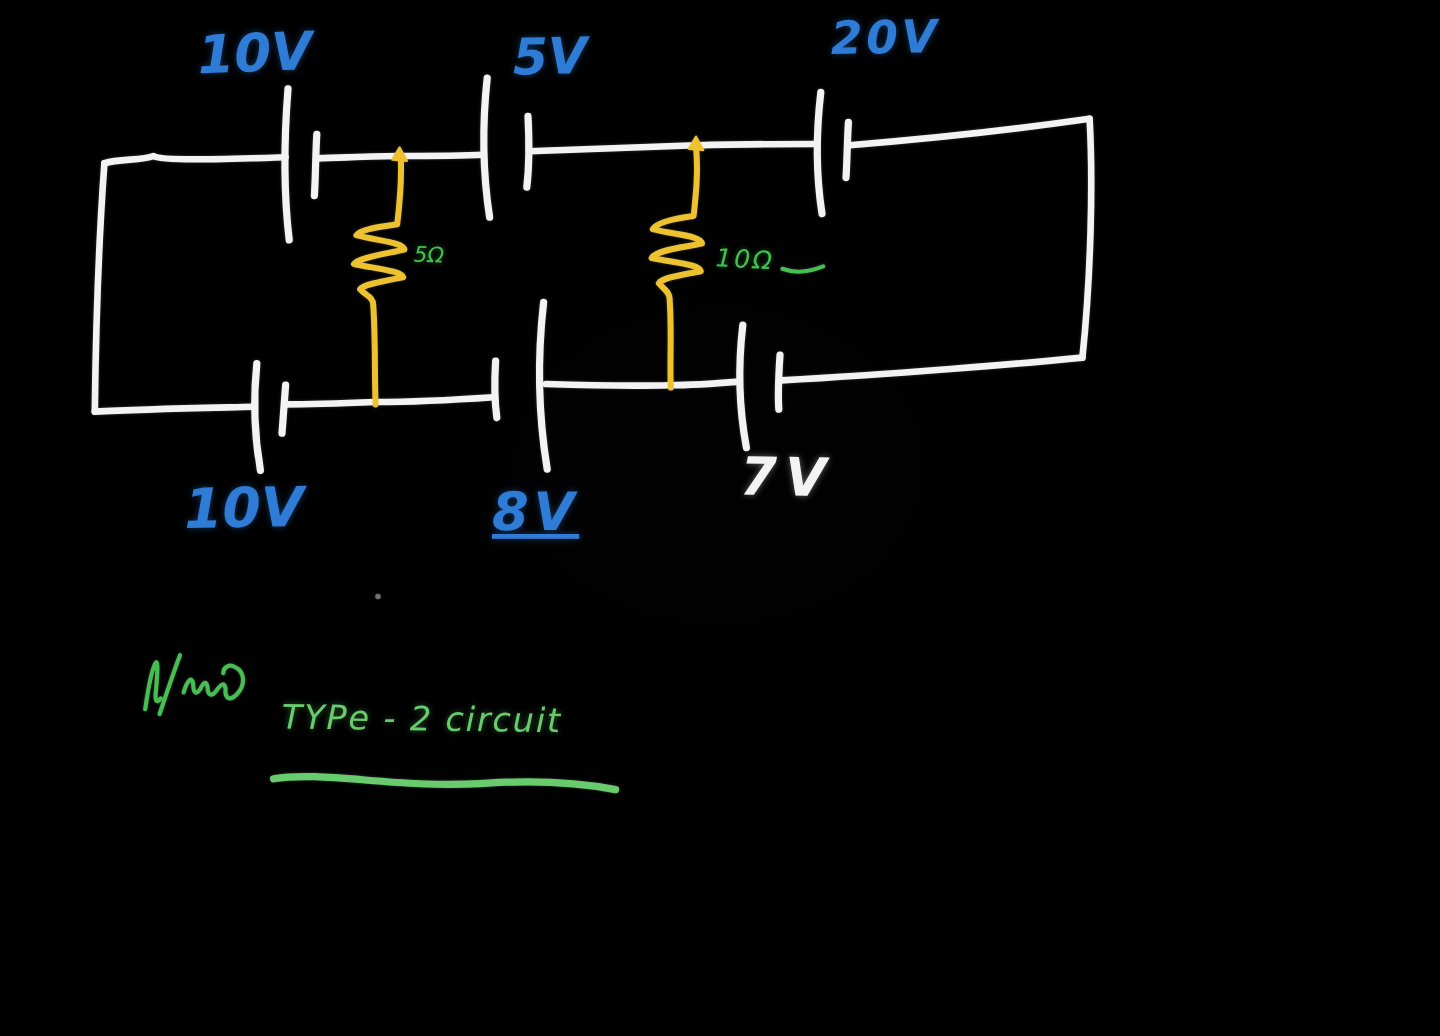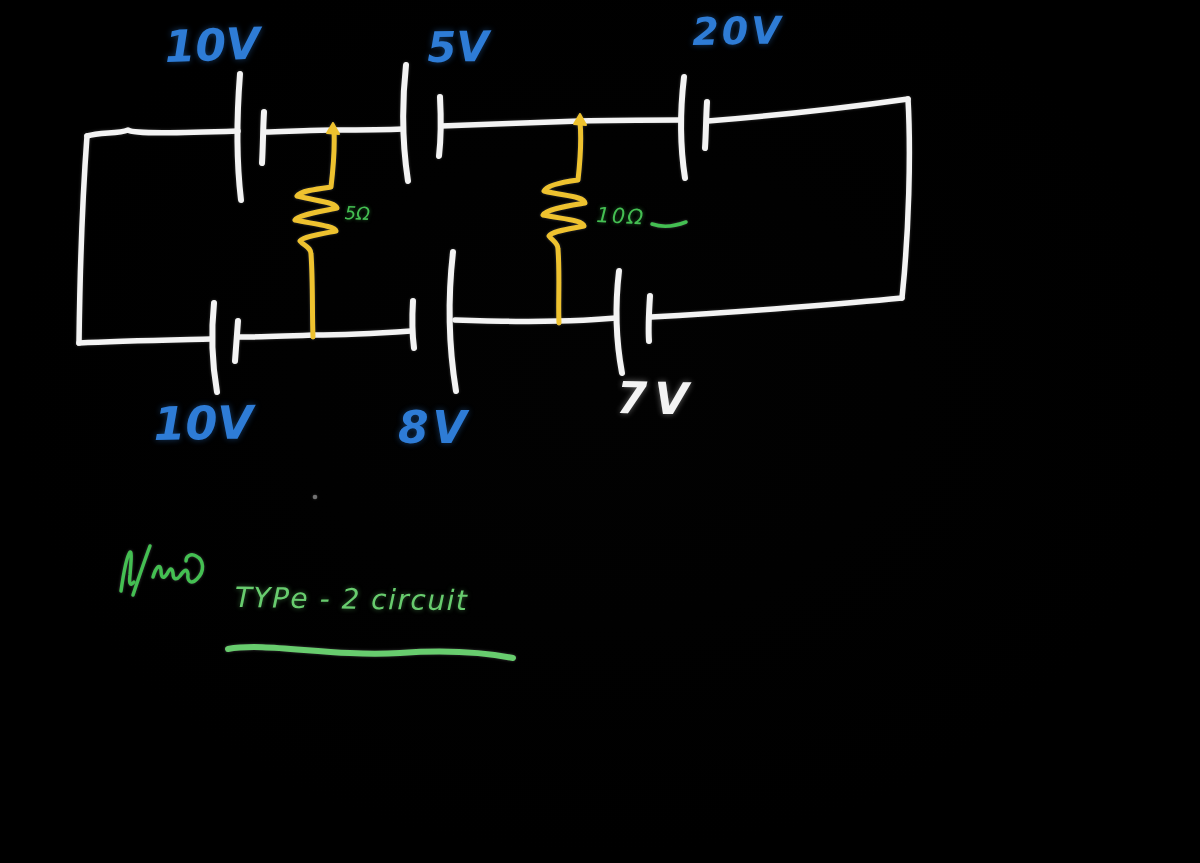--- a/index.html
+++ b/index.html
@@ -121,20 +121,20 @@
     <path class="underline" d="M228,649 C268,642 330,657 400,653 C442,650 482,652 513,658"></path>
 
     <circle cx="315" cy="497" r="2.3" fill="#8f8f8f" opacity="0.75"></circle>
   </svg>
 
   <span class="lbl lbl-blue" style="left:164px;top:25px;font-size:44px;transform:rotate(-2deg);">10V</span>
   <span class="lbl lbl-blue" style="left:427px;top:27px;font-size:42px;transform:rotate(-1deg);">5V</span>
   <span class="lbl lbl-blue" style="left:692px;top:13px;font-size:38px;letter-spacing:3px;transform:rotate(-1deg);">20V</span>
 
   <span class="lbl lbl-blue" style="left:153px;top:401px;font-size:46px;transform:rotate(-1deg);">10V</span>
-  <span class="lbl lbl-blue" style="left:398px;top:406px;font-size:44px;letter-spacing:4px;">8V</span>
+  <span class="lbl lbl-blue" style="left:410px;top:406px;font-size:44px;letter-spacing:4px;text-decoration:underline;">8V</span>
   <span class="lbl lbl-white" style="left:617px;top:376px;font-size:44px;letter-spacing:7px;transform:rotate(1deg);">7V</span>
 
   <span class="lbl lbl-green" style="left:345px;top:204px;font-size:18px;transform:rotate(2deg);">5Ω</span>
   <span class="lbl lbl-green" style="left:597px;top:205px;font-size:21px;letter-spacing:2px;transform:rotate(3deg);">10Ω</span>
 
   <span class="lbl lbl-caption" style="left:235px;top:584px;font-size:28px;letter-spacing:1.5px;transform:rotate(0.8deg);">TYPe - 2 circuit</span>
 </div>
 
 </body></html>

